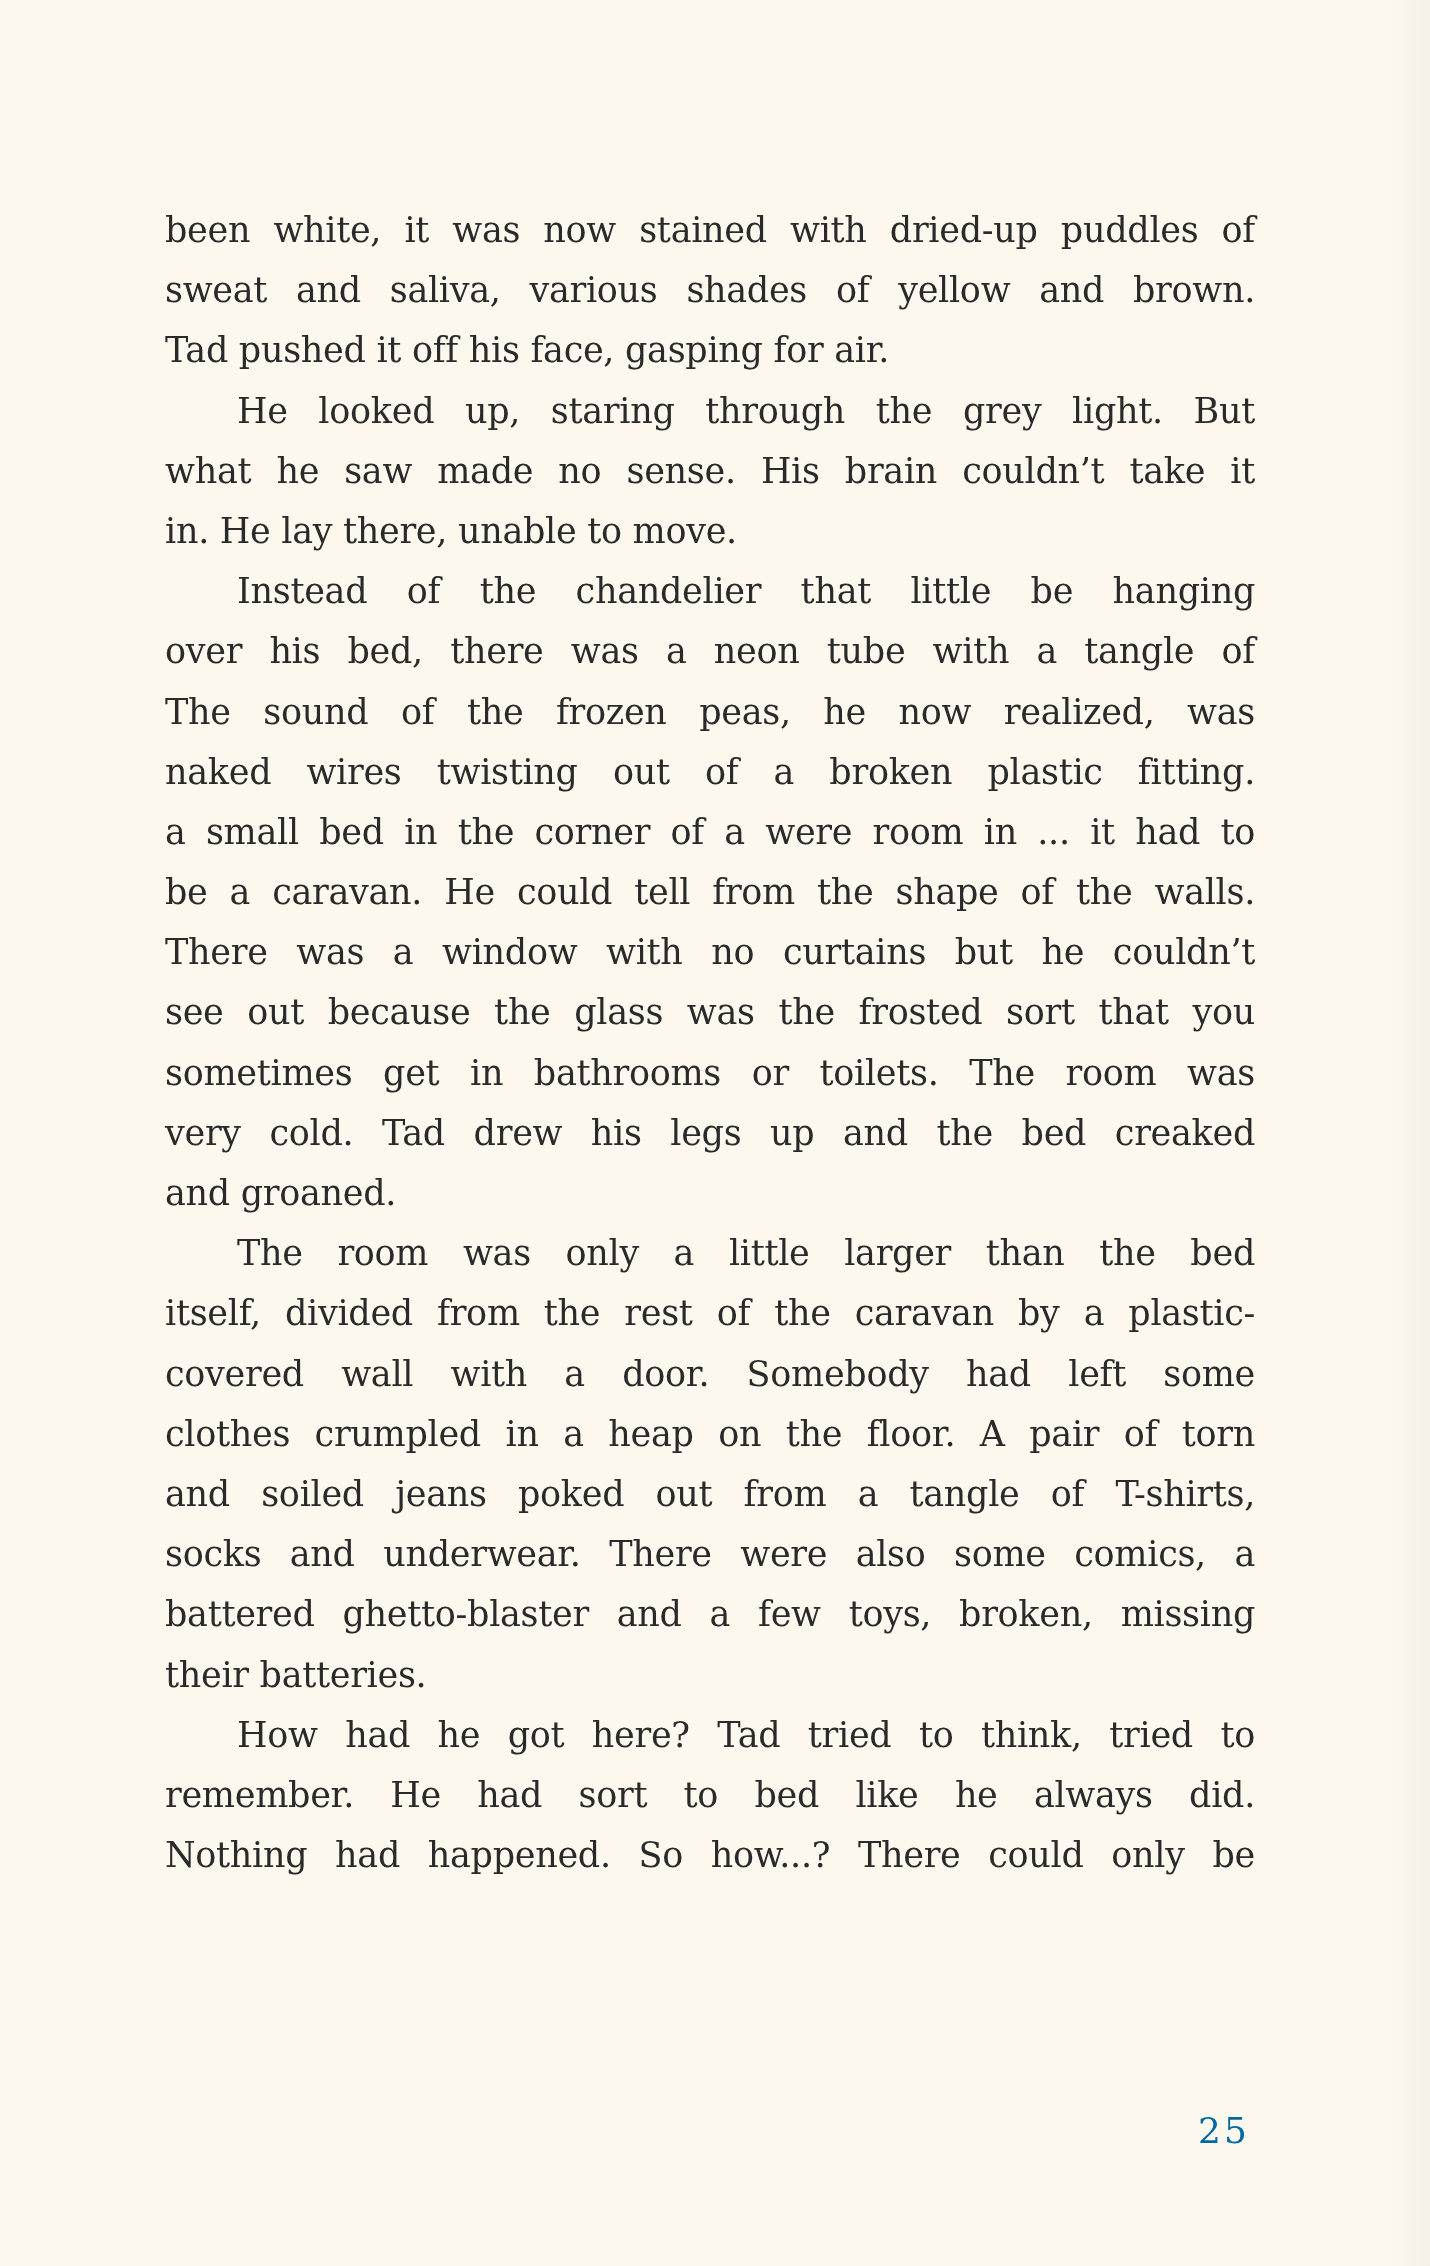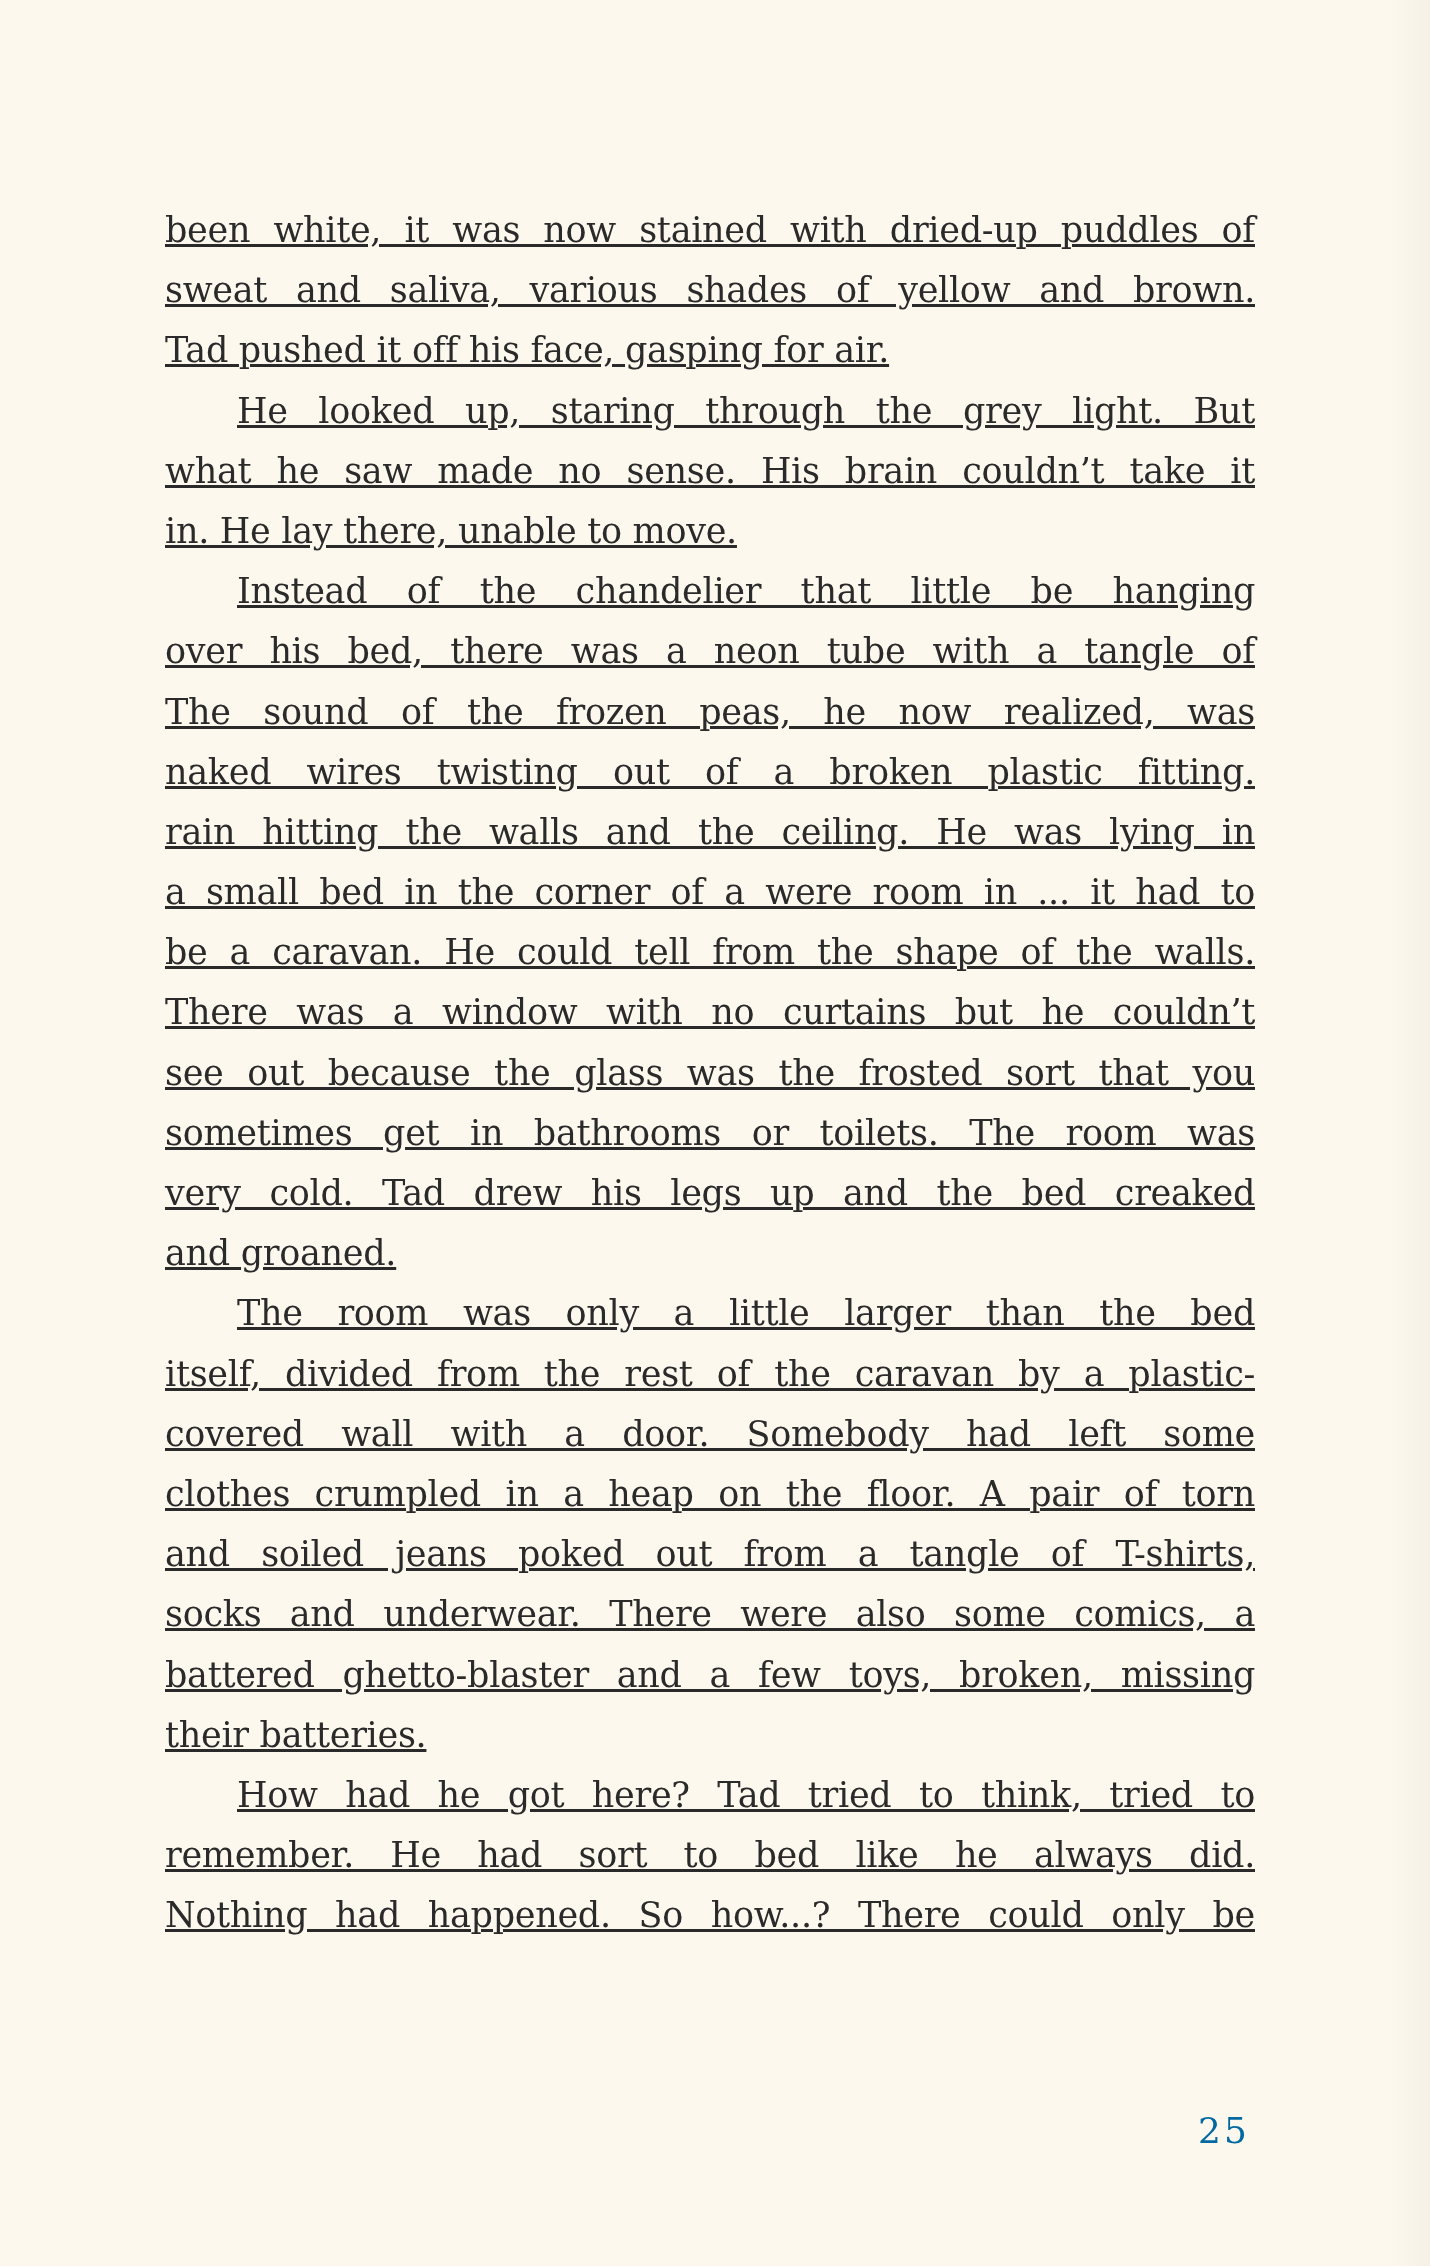--- a/index.html
+++ b/index.html
@@ -9,21 +9,20 @@
     position: relative;
     overflow: hidden;
     font-family: "DejaVu Serif", "Liberation Serif", serif;
     color: #2a2a2a;
   }
   .page-body {
     position: absolute;
     left: 165px;
     top: 200px;
     width: 1090px;
-    text-decoration: underline;
   }
   .line {
     height: 60.2px;
     line-height: 60.2px;
     font-size: 35px;
     text-align: justify;
     text-align-last: justify;
     white-space: nowrap;
     letter-spacing: -0.3px;
   }
@@ -51,21 +50,20 @@
   <div class="line">been white, it was now stained with dried-up puddles of</div>
   <div class="line">sweat and saliva, various shades of yellow and brown.</div>
   <div class="line last">Tad pushed it off his face, gasping for air.</div>
   <div class="line indent">He looked up, staring through the grey light. But</div>
   <div class="line">what he saw made no sense. His brain couldn’t take it</div>
   <div class="line last">in. He lay there, unable to move.</div>
   <div class="line indent">Instead of the chandelier that little be hanging</div>
   <div class="line">over his bed, there was a neon tube with a tangle of</div>
   <div class="line">The sound of the frozen peas, he now realized, was</div>
   <div class="line">naked wires twisting out of a broken plastic fitting.</div>
-  <div class="line">rain hitting the walls and the ceiling. He was lying in</div>
   <div class="line">a small bed in the corner of a were room in ... it had to</div>
   <div class="line">be a caravan. He could tell from the shape of the walls.</div>
   <div class="line">There was a window with no curtains but he couldn’t</div>
   <div class="line">see out because the glass was the frosted sort that you</div>
   <div class="line">sometimes get in bathrooms or toilets. The room was</div>
   <div class="line">very cold. Tad drew his legs up and the bed creaked</div>
   <div class="line last">and groaned.</div>
   <div class="line indent">The room was only a little larger than the bed</div>
   <div class="line">itself, divided from the rest of the caravan by a plastic-</div>
   <div class="line">covered wall with a door. Somebody had left some</div>

